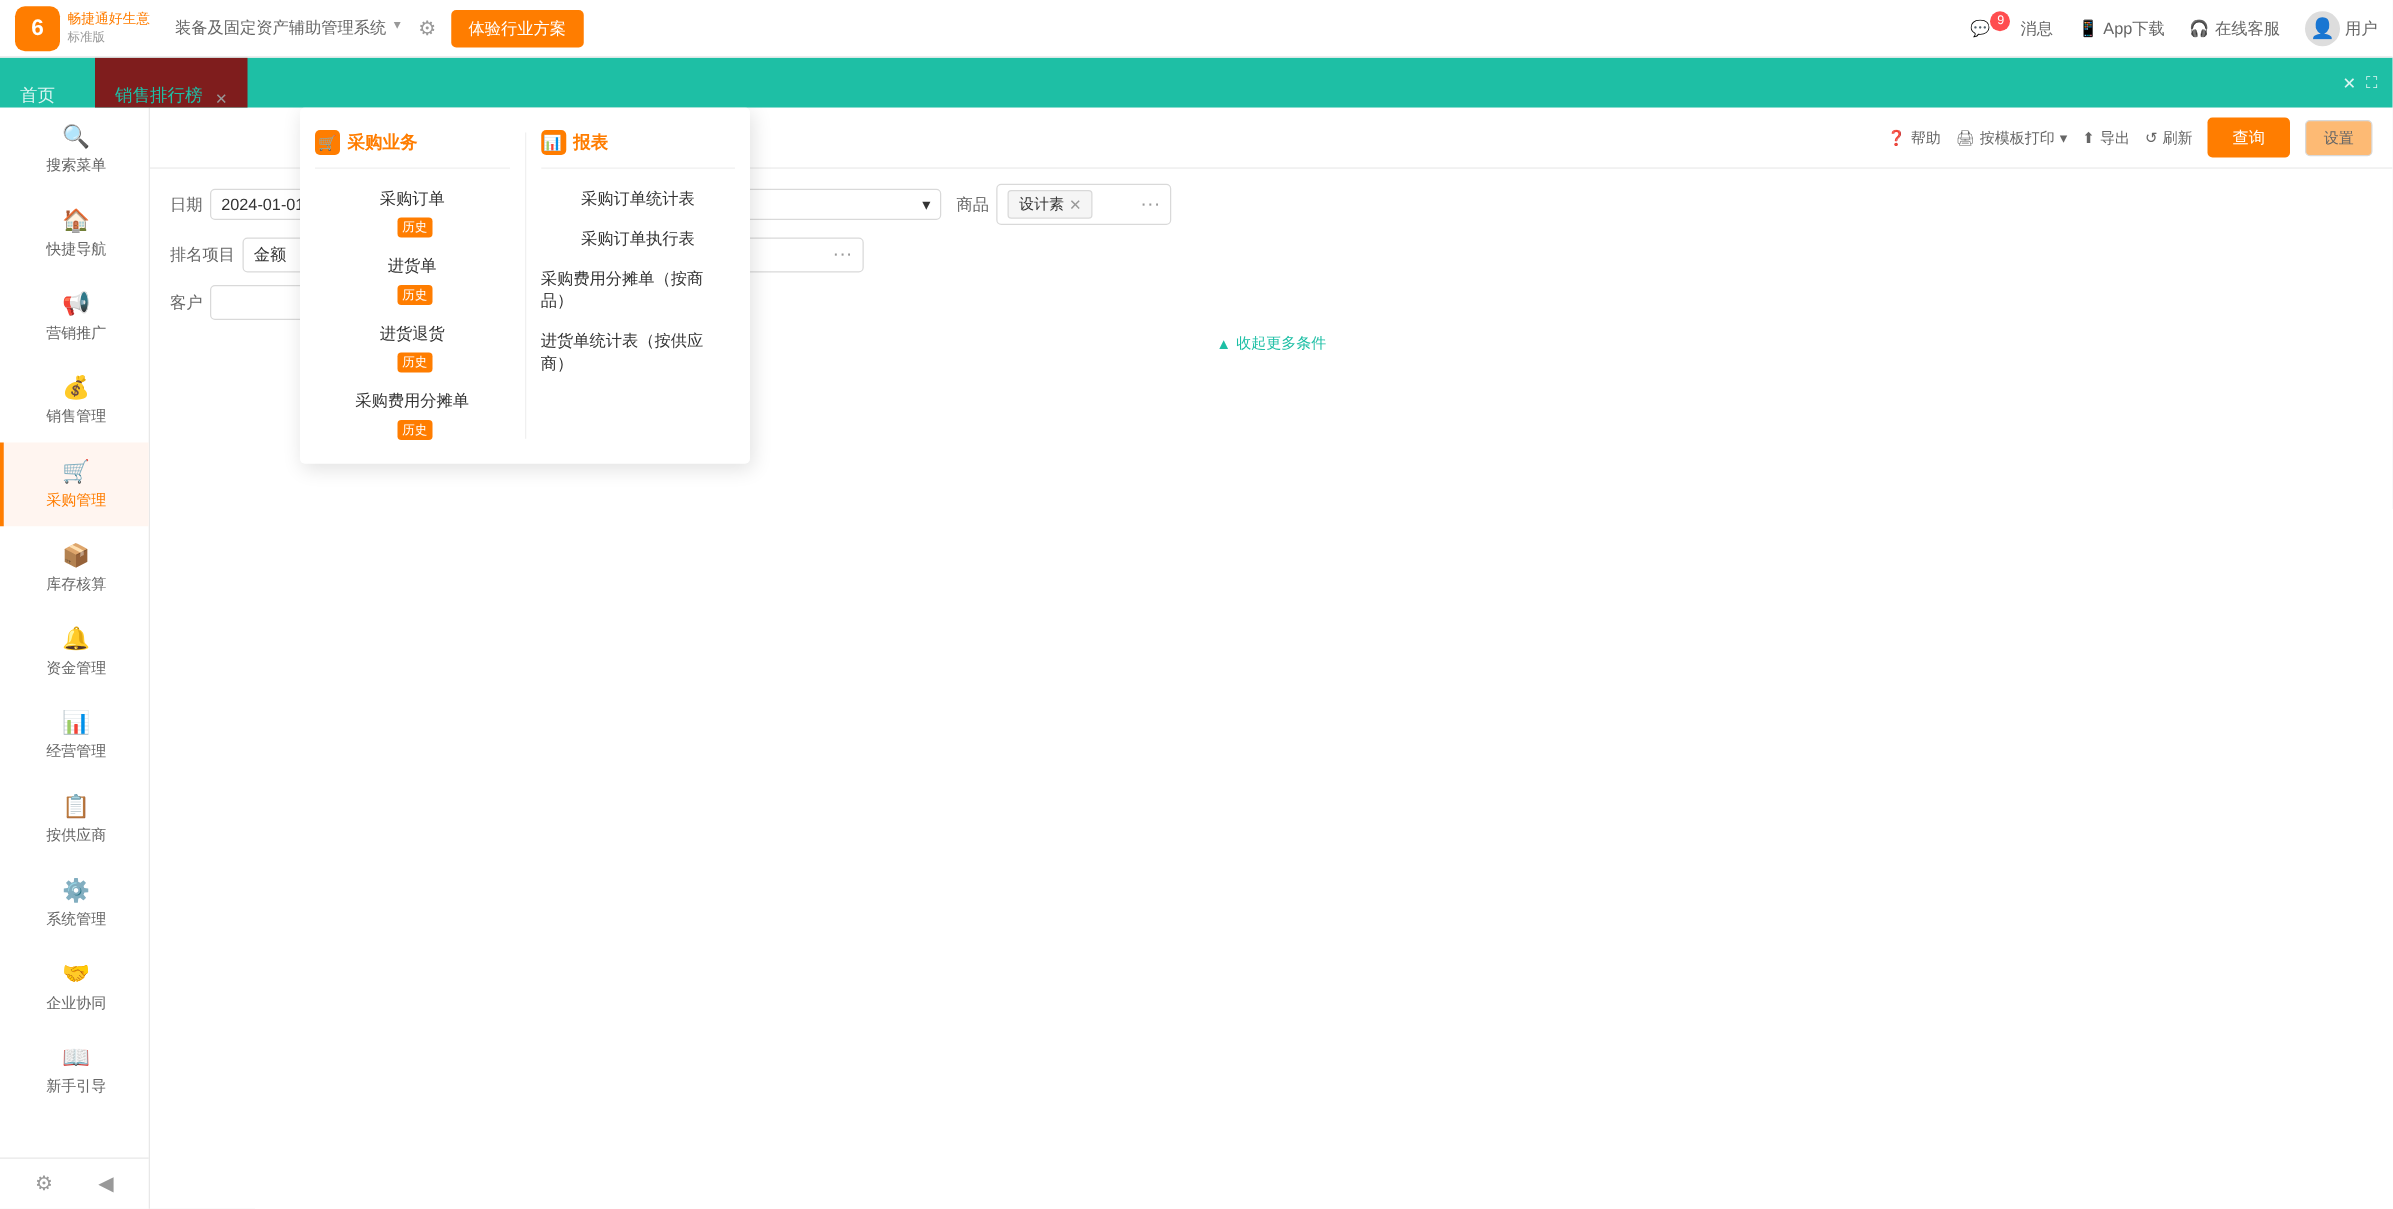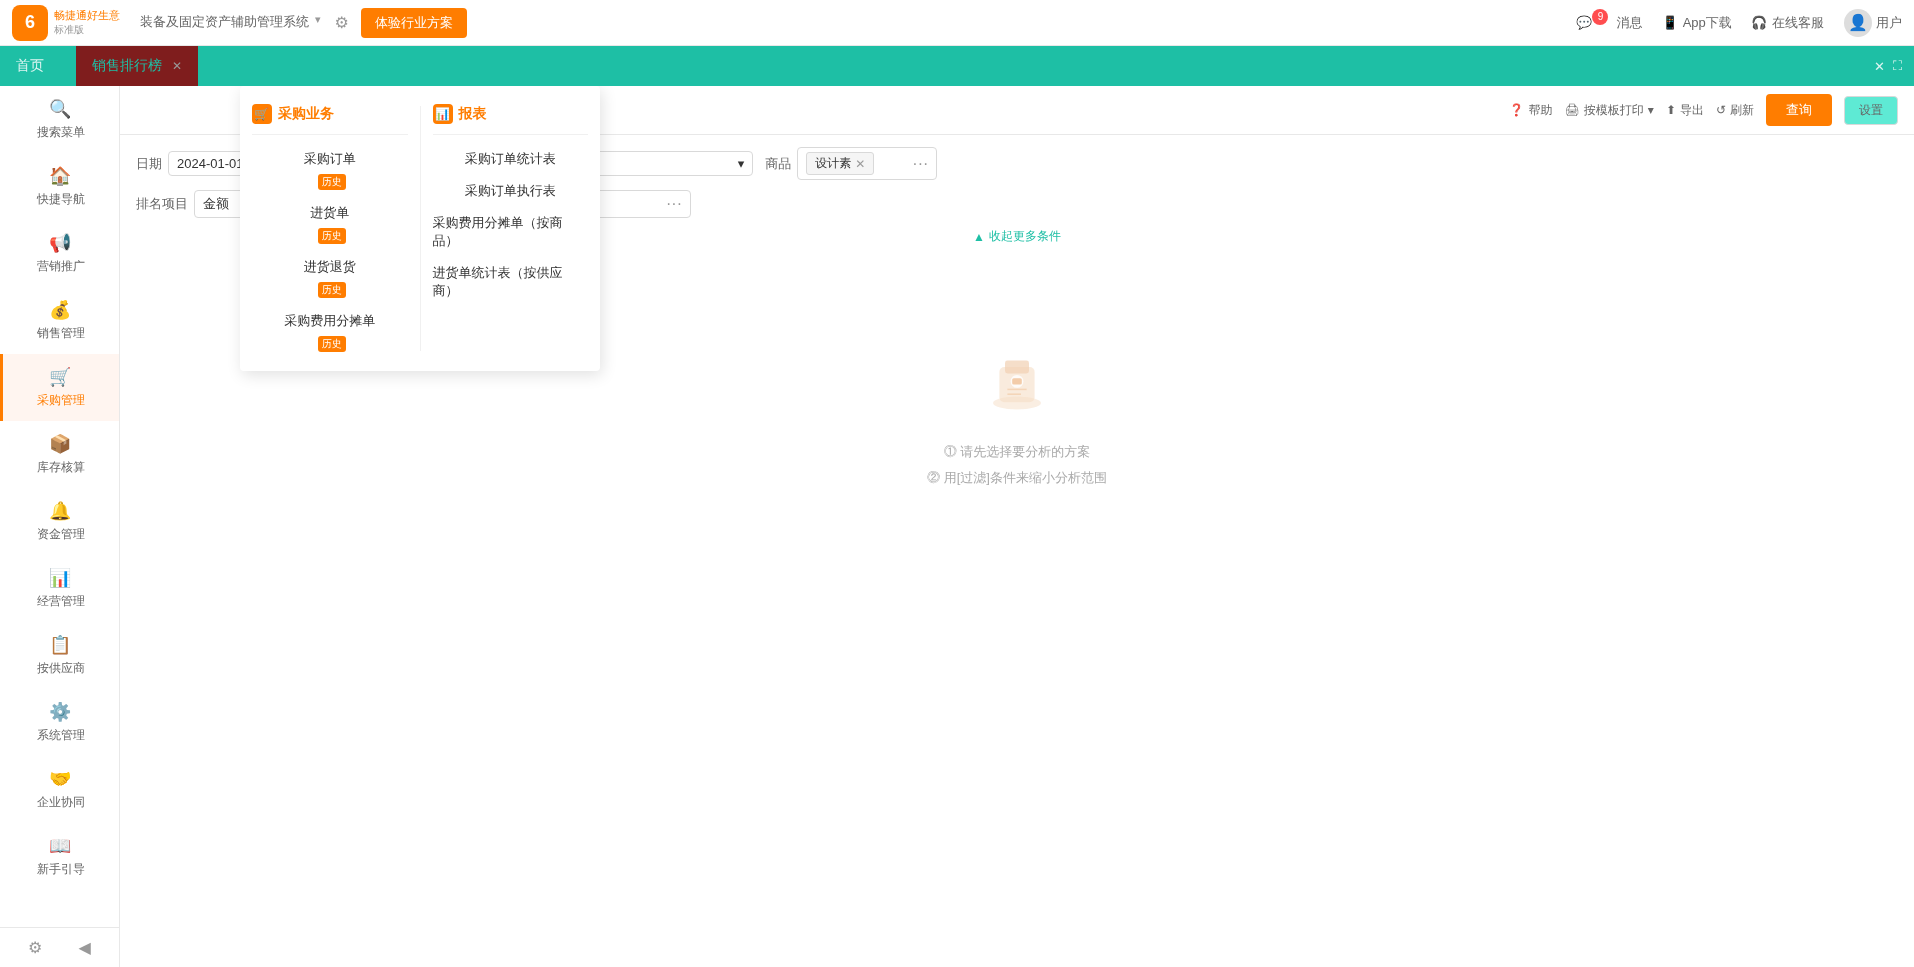--- a/index.html
+++ b/index.html
@@ -105,21 +105,21 @@
       height: 40px;
       background: #1ebfa5;
       display: flex;
       align-items: stretch;
       padding: 0;
       position: relative;
       z-index: 90;
     }
     .tab-item {
       display: flex;
-      align-items: center;
+      align-items: flex-end;
       padding: 0 16px;
       color: rgba(255,255,255,0.85);
       font-size: 14px;
       cursor: pointer;
       gap: 6px;
     }
     .tab-item.active {
       background: #7f1d1d;
       color: #1ebfa5;
       margin-left: 16px;
@@ -264,21 +264,21 @@
     .query-btn {
       background: #ff7d00;
       color: #fff;
       border: none;
       border-radius: 4px;
       padding: 7px 20px;
       font-size: 13px;
       cursor: pointer;
     }
     .setup-btn {
-      background: #5eead4;
+      background: #fdba74;
       color: #666;
       border: 1px solid #d9d9d9;
       border-radius: 4px;
       padding: 5px 14px;
       font-size: 12px;
       cursor: pointer;
     }
 
     
     .filter-area {
@@ -607,44 +607,34 @@
 
           <div class="filter-group">
             <span class="filter-label">业务员</span>
             <div class="select-box" style="min-width: 240px;">
               <span class="select-placeholder"></span>
               <span class="dots-btn">···</span>
             </div>
           </div>
         </div>
 
+        <div class="filter-row">
+          <div class="filter-group">
+            <span class="filter-label">客户</span>
+            <div class="select-box" style="min-width: 240px;">
+              <span class="select-placeholder"></span>
+              <span class="dots-btn">···</span>
+            </div>
+          </div>
+        </div>
 
         <div class="collapse-btn">
           <span>▲</span>
           <span>收起更多条件</span>
         </div>
       </div>
 
-      <div class="empty-state">
-        <svg class="empty-icon" viewBox="0 0 100 100" xmlns="http://www.w3.org/2000/svg">
-          <ellipse cx="50" cy="75" rx="30" ry="8" fill="#f0c8a0" opacity="0.5"></ellipse>
-          <rect x="28" y="30" width="44" height="44" rx="6" fill="#f0c8a0" opacity="0.6"></rect>
-          <rect x="35" y="22" width="30" height="16" rx="3" fill="#e8b080" opacity="0.7"></rect>
-          <circle cx="50" cy="48" r="8" fill="#fff" opacity="0.8"></circle>
-          <rect x="44" y="44" width="12" height="8" rx="2" fill="#e8a060" opacity="0.9"></rect>
-          <line x1="38" y1="58" x2="62" y2="58" stroke="#e8a060" stroke-width="2" opacity="0.6"></line>
-          <line x1="38" y1="64" x2="55" y2="64" stroke="#e8a060" stroke-width="2" opacity="0.6"></line>
-        </svg>
-        <div class="empty-text">
-          <span>⓵ </span>
-          <span>请先选择要分析的方案</span>
-        </div>
-        <div class="empty-text">
-          <span>⓶ </span>
-          <span>用[过滤]条件来缩小分析范围</span>
-        </div>
-      </div>
 
     </div>
 
   </div>
 
 </div>
 
 </body></html>

